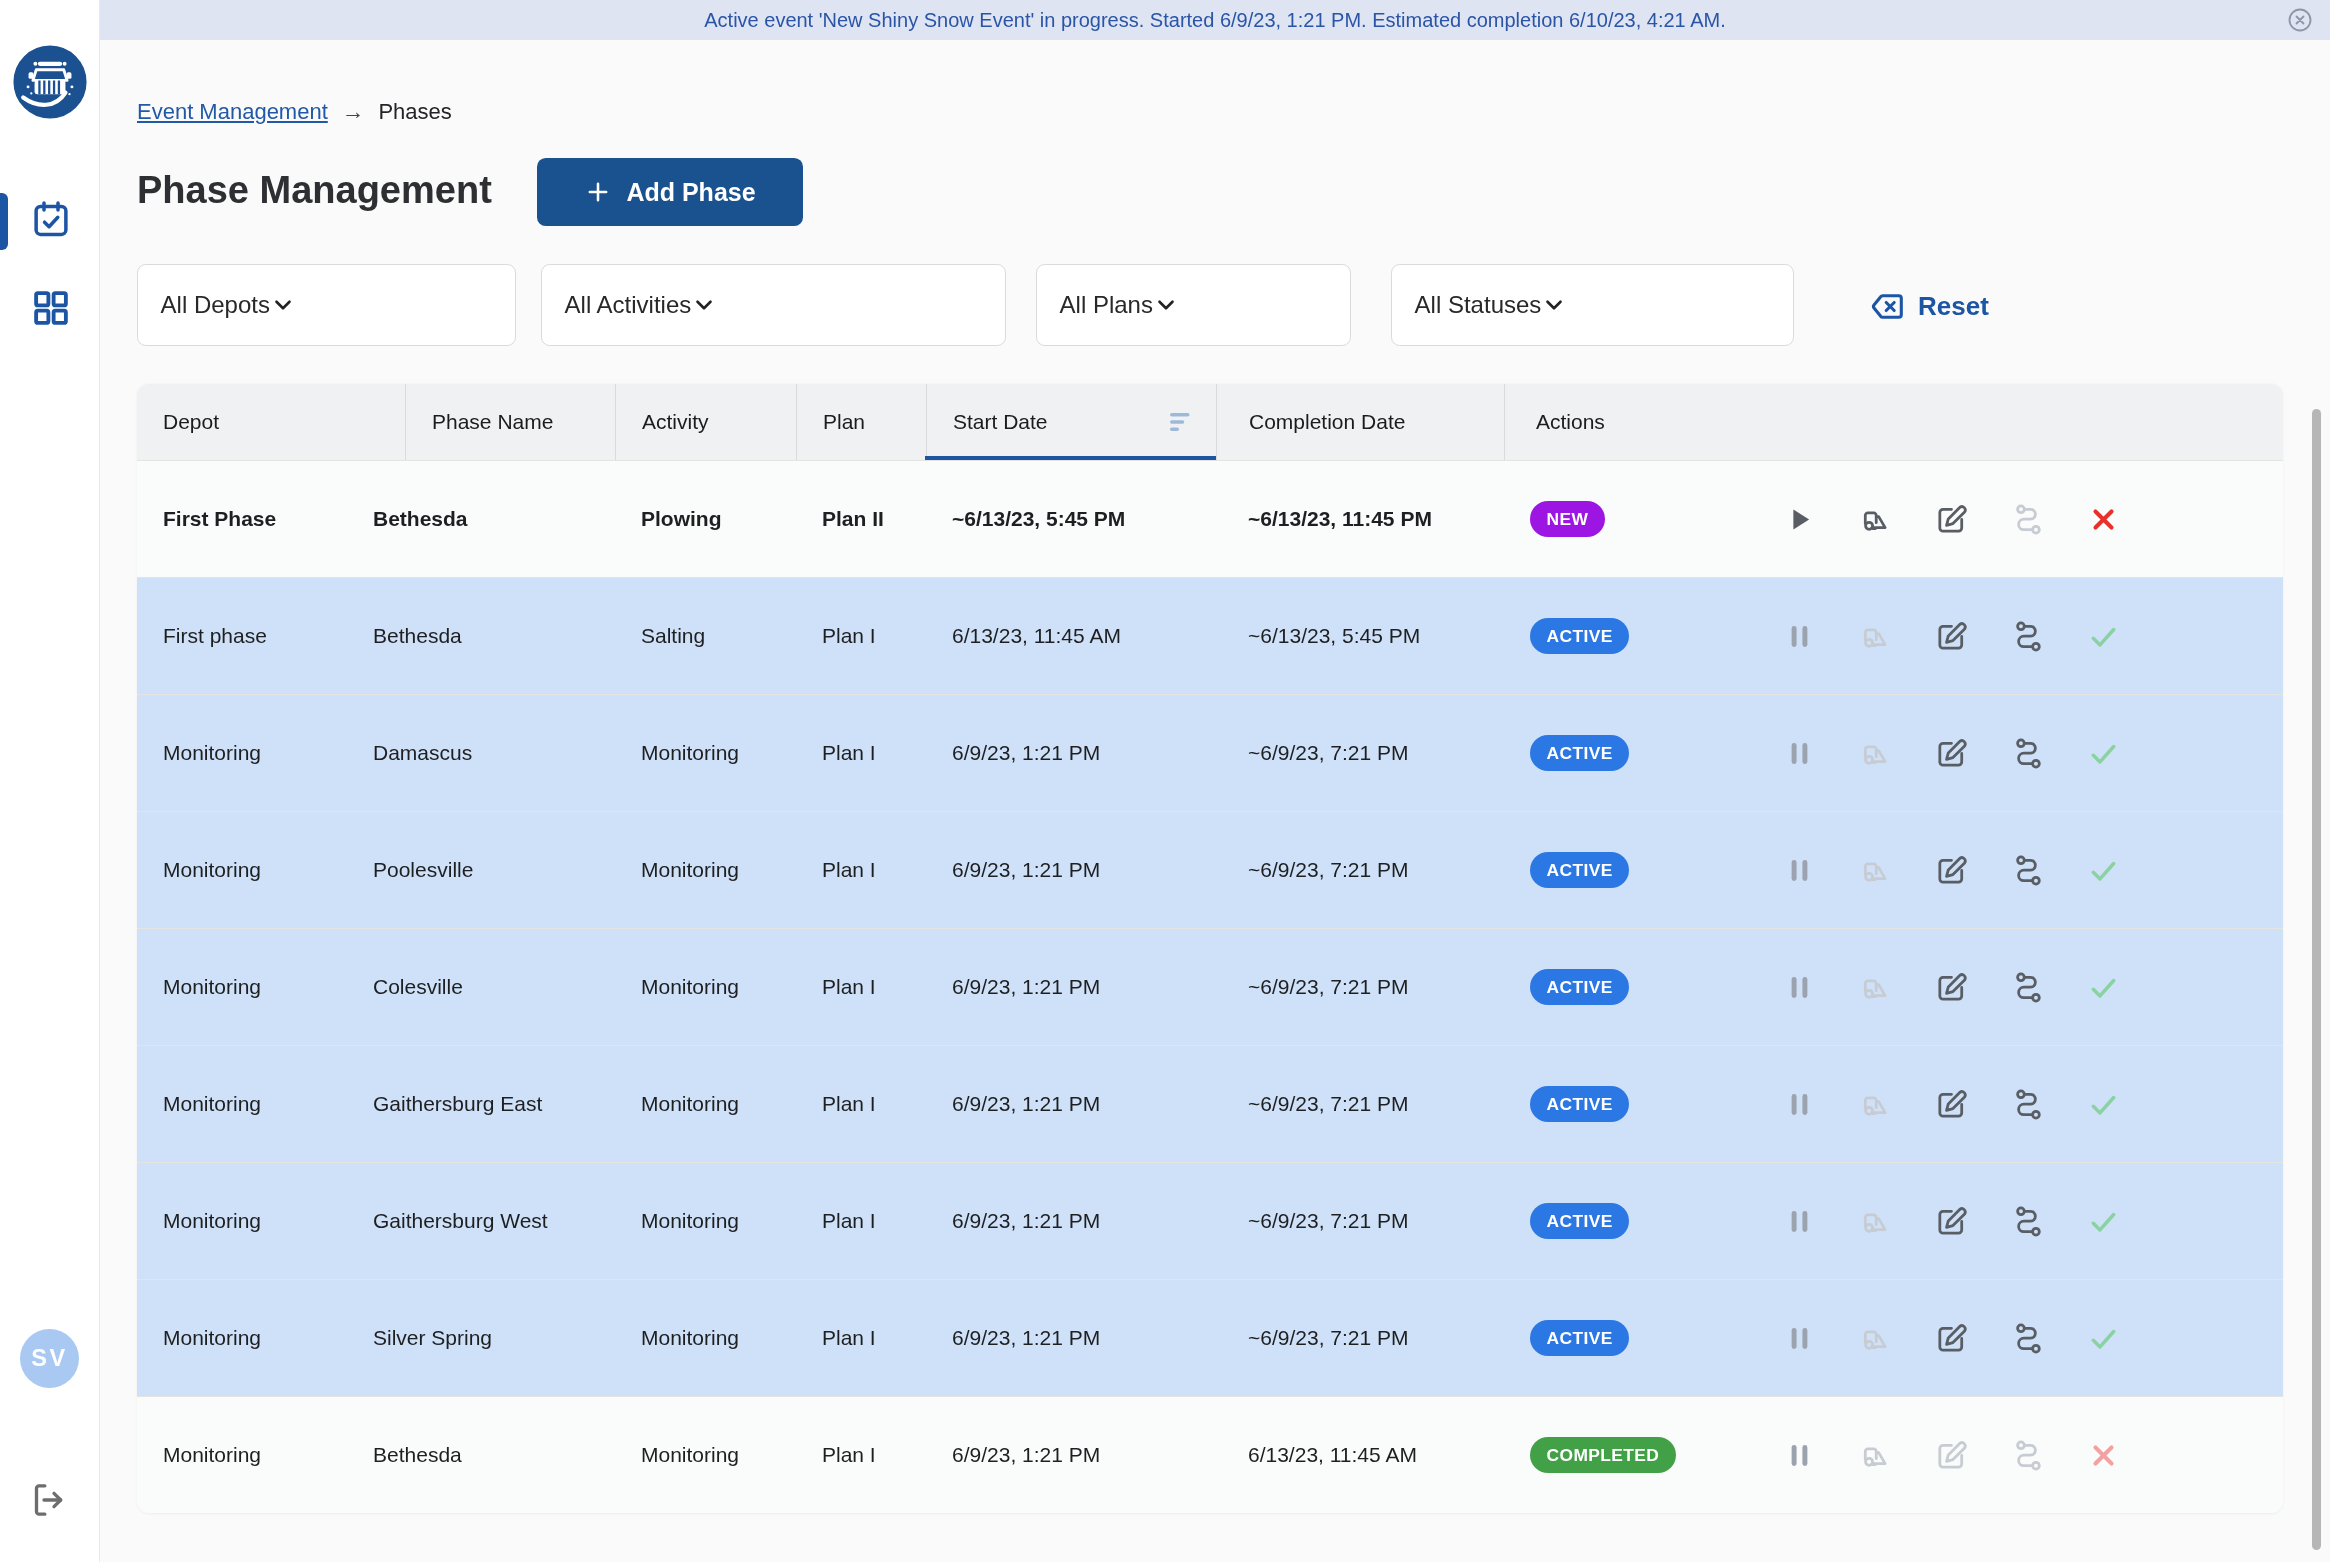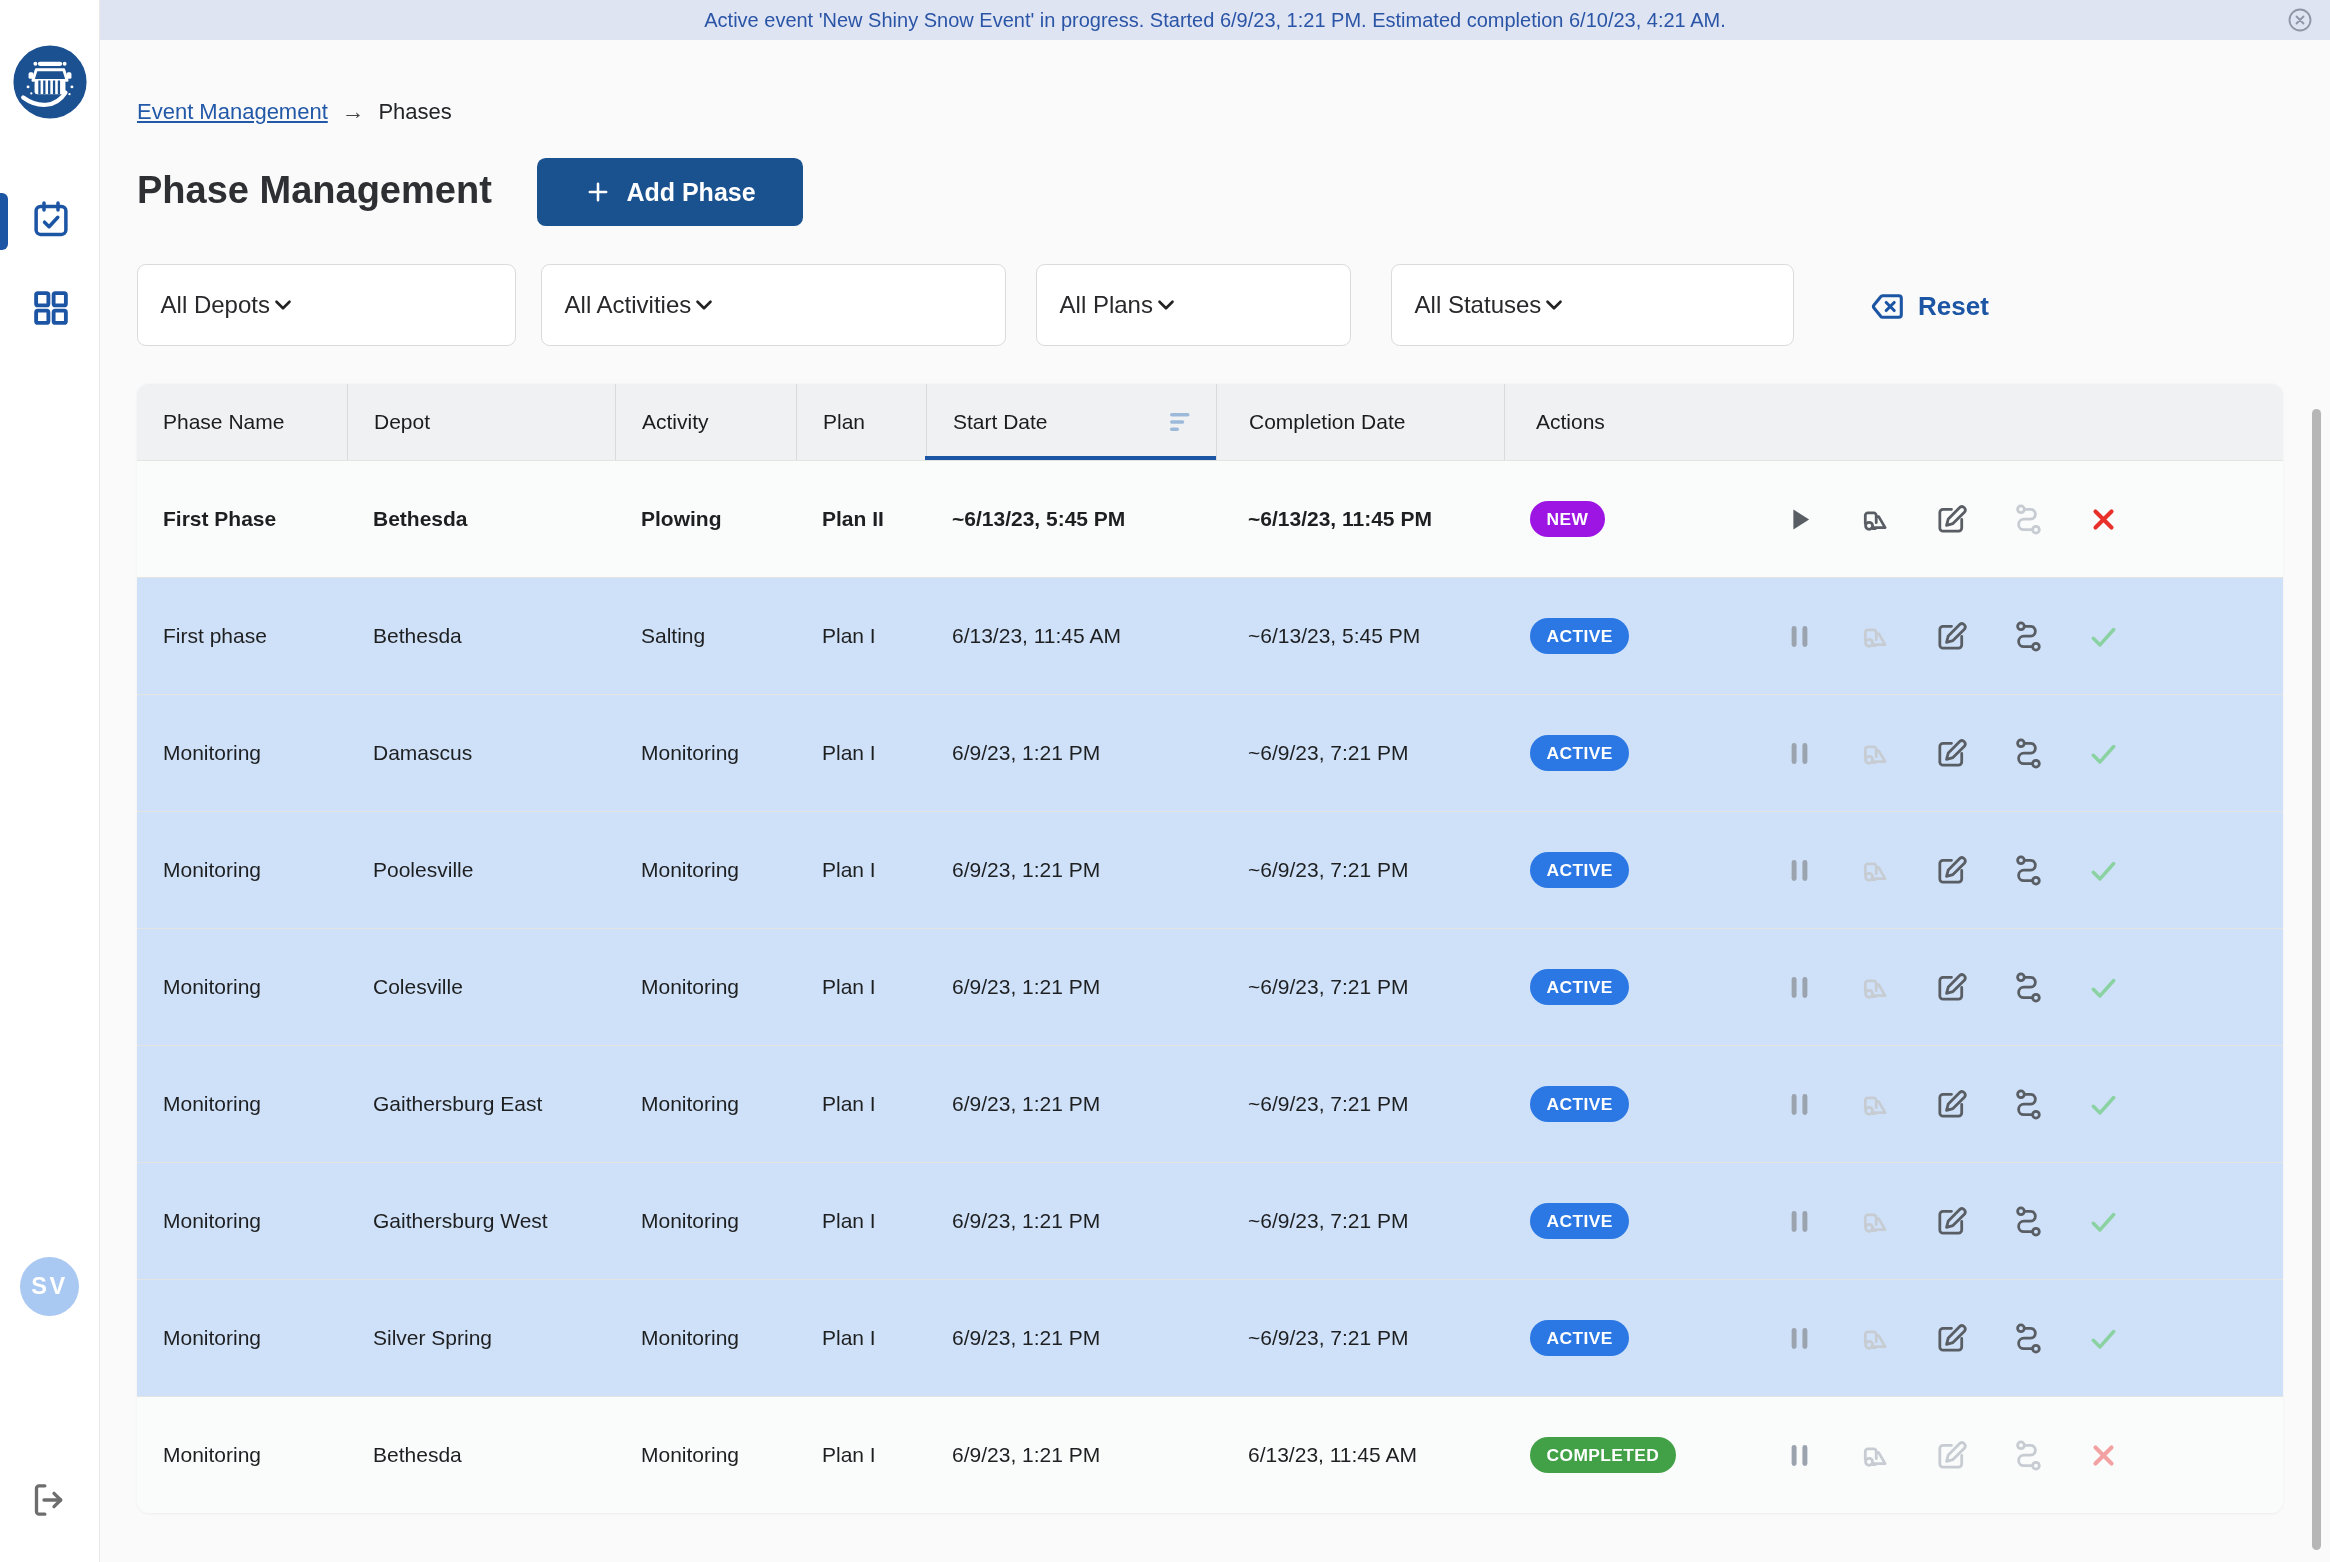--- a/index.html
+++ b/index.html
@@ -20,21 +20,21 @@
   .sidebar { position:absolute; left:0; top:0; width:100px; height:1563px;
     background:#ffffff; border-right:1.7px solid #e9e9e9; z-index:2; }
   .logo { position:absolute; left:11.3px; top:43px; width:78px; height:78px; }
   .logo svg { width:78px; height:78px; display:block; }
   .nav-active-bar { position:absolute; left:0; top:193px; width:7.8px; height:57px;
     background:#1d55a5; border-radius:0 6px 6px 0; }
   .nav-icon { position:absolute; left:30px; width:42px; height:42px; cursor:pointer; }
   .nav-icon svg { width:42px; height:42px; display:block; }
   #nav-events { top:198px; }
   #nav-dashboard { top:287px; }
-  .avatar { position:absolute; left:20px; top:1257px; width:59px; height:59px; border-radius:50%;
+  .avatar { position:absolute; left:20px; top:1329px; width:59px; height:59px; border-radius:50%;
     background:#a9c9f2; color:#fff; font-size:23.5px; font-weight:bold; letter-spacing:2.6px;
     display:flex; align-items:center; justify-content:center; cursor:pointer; }
   .logout { position:absolute; left:29px; top:1480px; width:40px; height:40px; cursor:pointer; }
   .logout svg { width:40px; height:40px; display:block; }
   
   .breadcrumb { position:absolute; left:137px; top:99px; display:flex; gap:14px; font-size:22px; }
   .crumb-link { color:#2258a8; text-decoration:underline; cursor:pointer; }
   .crumb-sep { color:#444; font-size:22.6px; }
   .crumb-current { color:#232428; }
   .page-title { position:absolute; left:137px; top:169px; font-size:38px; font-weight:bold; color:#2e2f33; }
@@ -192,25 +192,25 @@
 <div class="reset-btn">
   <svg viewBox="0 0 24 24" fill="none" stroke="#1d55a5" stroke-width="2" stroke-linejoin="round" stroke-linecap="round">
     <path d="M20 5H9.6a1.8 1.8 0 0 0-1.5.8l-4.2 5.2a1.6 1.6 0 0 0 0 2l4.2 5.2a1.8 1.8 0 0 0 1.5.8H20a1.6 1.6 0 0 0 1.6-1.6V6.6A1.6 1.6 0 0 0 20 5z"></path>
     <path d="M11.8 9.4l5.2 5.2M17 9.4l-5.2 5.2"></path>
   </svg>
   <span class="reset-label">Reset</span>
 </div>
 
 <div class="table">
   <div class="thead" id="thead">
+      <div class="th c1">
+        <span>Depot</span>
+      </div>
       <div class="th c0">
         <span>Phase Name</span>
-      </div>
-      <div class="th c1">
-        <span>Depot</span>
       </div>
       <div class="th c2">
         <span>Activity</span>
       </div>
       <div class="th c3">
         <span>Plan</span>
       </div>
       <div class="th c4 sorted">
         <span>Start Date</span>
         <span class="sort-icon">

